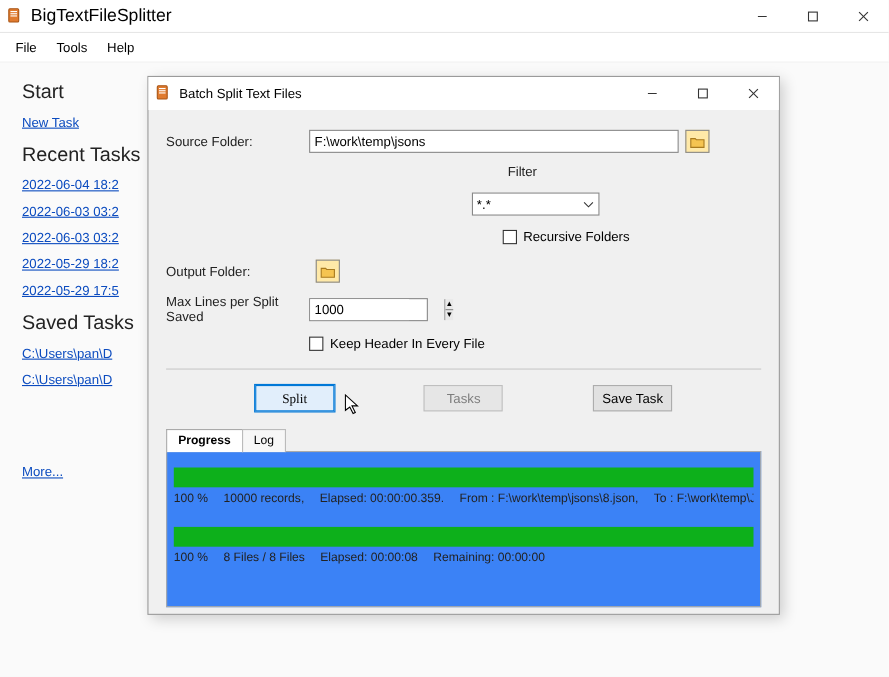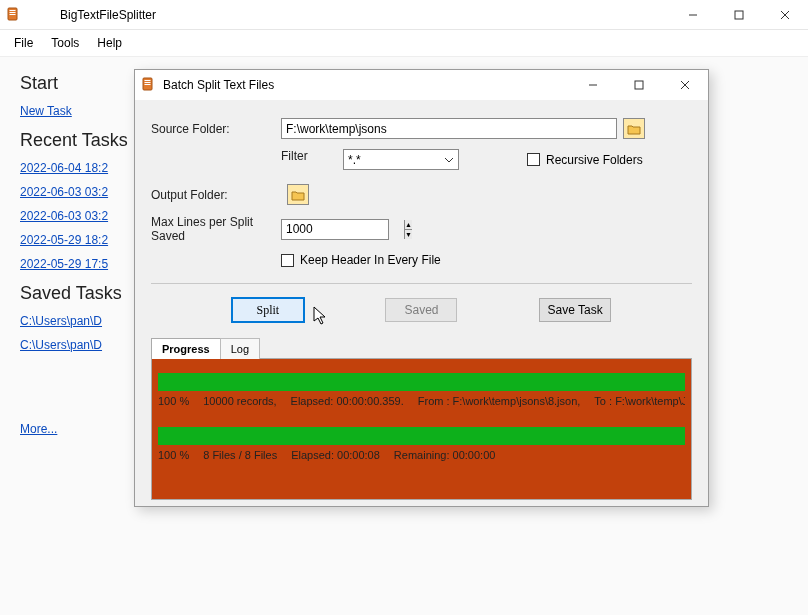--- a/index.html
+++ b/index.html
@@ -18,21 +18,21 @@
       align-items: center;
       height: 30px;
       padding: 0 0 0 6px;
       border-bottom: 1px solid #e6e6e6;
     }
     .app-icon {
       width: 16px; height: 16px;
       margin-right: 6px;
       display: inline-flex; align-items: center; justify-content: center;
     }
-    .main-title { font-size: 12px; color: #000; margin-left: 32px; }
+    .main-title { font-size: 16px; color: #000; }
     .win-controls { margin-left: auto; display: flex; }
     .win-btn {
       width: 46px; height: 30px;
       display: flex; align-items: center; justify-content: center;
       color: #333;
     }
 
     .menubar {
       display: flex;
       gap: 2px;
@@ -113,23 +113,25 @@
     .browse-btn {
       width: 22px; height: 21px;
       border: 1px solid #888;
       background: #ffe9a8;
       margin-left: 6px;
       display: inline-flex; align-items: center; justify-content: center;
       cursor: pointer;
     }
     .filter-row {
       display: flex;
+      align-items: center;
       margin-left: 130px;
       margin-bottom: 14px;
       gap: 12px;
+      flex-direction: column;
     }
     .combo {
       width: 116px; height: 21px;
       border: 1px solid #888;
       background: #fff;
       padding: 1px 4px;
       font-size: 12px;
       display: flex; align-items: center; justify-content: space-between;
     }
     .checkbox-row {
@@ -214,21 +216,21 @@
       background: #f7f7f7;
       cursor: pointer;
     }
     .tab.active {
       background: #fff;
       border-color: #aaa;
       font-weight: bold;
     }
     .tab + .tab { margin-left: -1px; }
     .tab-panel {
-      background: #c2410c;
+      background: #3b82f6;
       border: 1px solid #aaa;
       margin-top: -1px;
       padding: 6px 0 10px 0;
       height: 142px;
     }
 
     .progress-block { margin: 8px 6px 4px 6px; }
     .progress-bar {
       height: 18px;
       background: #0db01b;
@@ -381,21 +383,21 @@
 
     <div class="checkbox-row header-chk-row">
       <span class="chk"></span>
       <span>Keep Header In Every File</span>
     </div>
 
     <hr class="divider">
 
     <div class="button-row">
       <div class="btn focused">Split</div>
-      <div class="btn disabled">Saved</div>
+      <div class="btn disabled">Tasks</div>
       <div class="btn">Save Task</div>
       <svg class="cursor" width="16" height="20" viewBox="0 0 16 20">
         <path d="M1 1 L1 15 L5 12 L8 18 L10 17 L7 11 L12 11 Z" fill="#fff" stroke="#000" stroke-width="1"></path>
       </svg>
     </div>
 
     <div class="tabs">
       <div class="tab active">Progress</div>
       <div class="tab">Log</div>
     </div>

